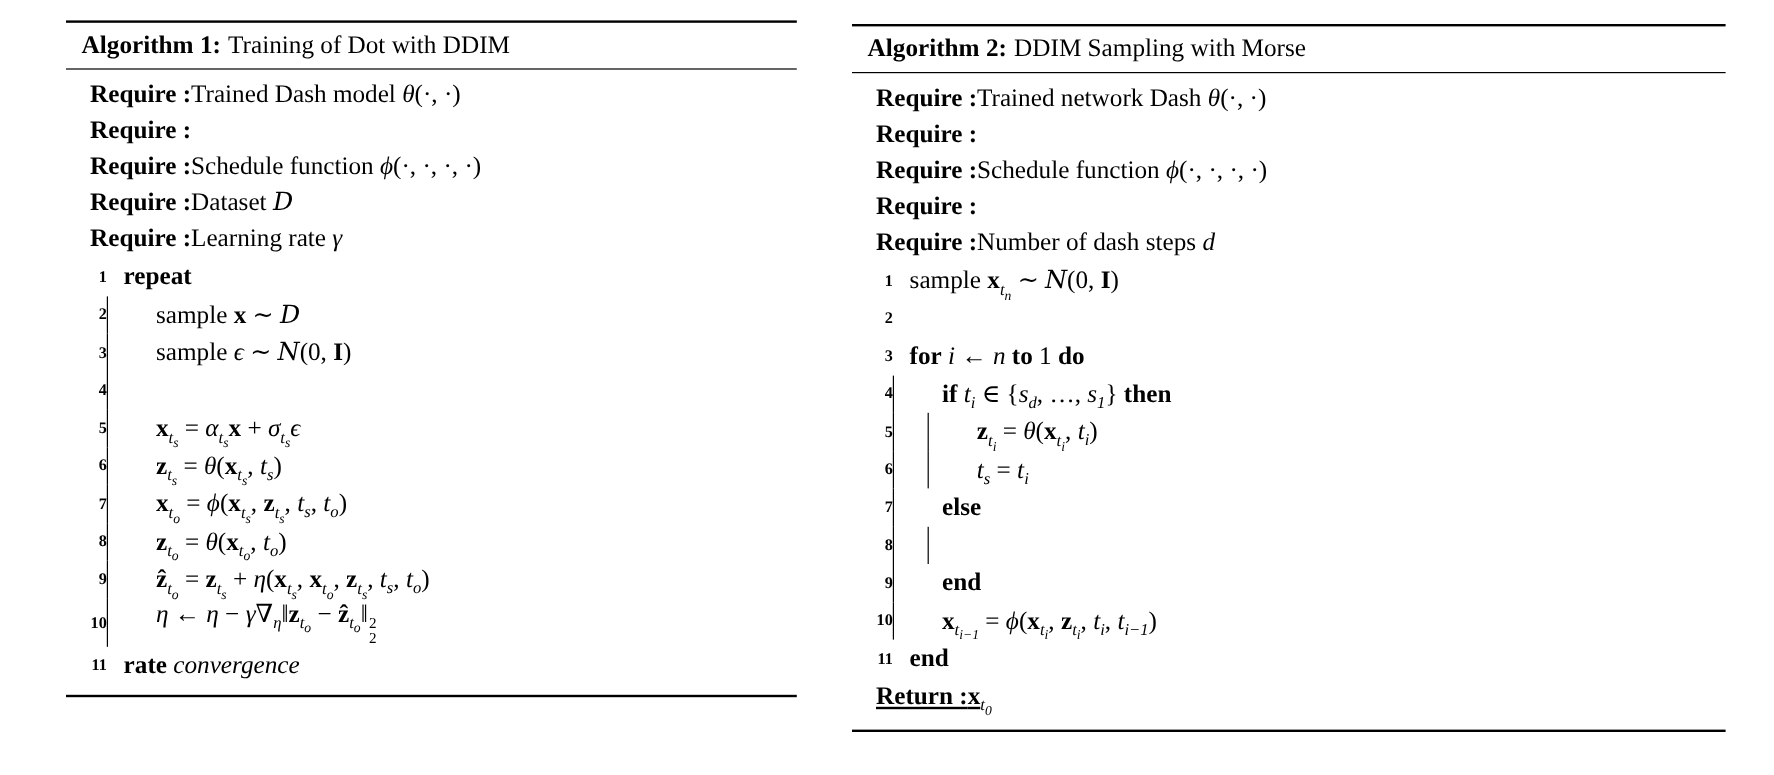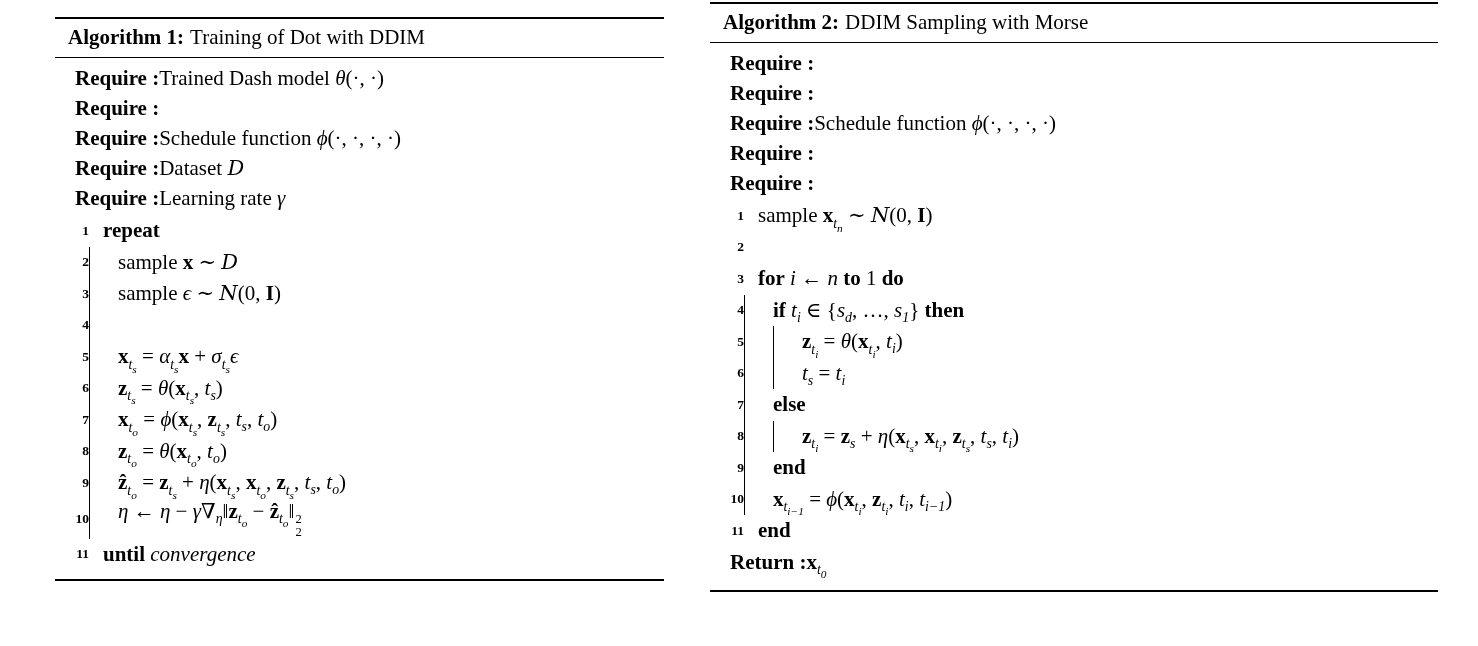--- a/index.html
+++ b/index.html
@@ -6,21 +6,21 @@
   body{
     width:1478px;height:646px;overflow:hidden;position:relative;
     font-family:"Liberation Serif","DejaVu Serif",serif;color:#000000;
   }
   .page{position:relative;width:1478px;height:646px;background:#ffffff;}
   .algo{
     position:absolute;background:#ffffff;
     border-top:2.4px solid #000;border-bottom:2.4px solid #000;
   }
   #algo-box-0{left:55px;top:17px;width:609px;}
-  #algo-box-1{left:710px;top:2px;width:728px;}
+  #algo-box-1{left:710px;top:20px;width:728px;}
   .algo-head{
     border-bottom:1.5px solid #000;
     padding:6px 6px 7px 13px;font-size:21px;line-height:1.2;
     white-space:nowrap;
   }
   .algo-head .ttl-label{font-weight:bold;}
   .algo-head .ttl-text{margin-left:6px;}
   .algo-body{padding:7px 4px 9px 8px;}
   .req{
     display:flex;align-items:baseline;min-height:30px;
@@ -30,23 +30,23 @@
   .line{
     display:flex;align-items:stretch;min-height:31.5px;
     font-size:21px;line-height:1.2;
   }
   .no{
     flex:none;width:26px;text-align:right;align-self:center;
     font-weight:bold;font-size:13.5px;
   }
   .bar{flex:none;width:28px;border-left:1.4px solid #000;}
   .bar:first-of-type{margin-left:14px;}
-  .content{align-self:center;white-space:nowrap;}
+  .content{align-self:center;margin-left:12px;white-space:nowrap;}
   .line.ind0 .content{margin-left:14px;}
-  .result{min-height:32px;align-items:baseline;margin-top:2px;}
+  .result{min-height:32px;align-items:baseline;margin-top:2px;text-decoration:underline;}
   sub{font-size:66%;line-height:0;}
   sub sub{font-size:82%;}
   i{font-style:italic;}
   b{font-weight:bold;}
   .cal{font-style:italic;font-family:"DejaVu Serif","Liberation Serif",serif;}
   .stack{
     display:inline-flex;flex-direction:column;align-items:flex-start;
     font-size:60%;line-height:1.0;vertical-align:-0.45em;margin-left:1px;
   }
 </style>
@@ -128,47 +128,49 @@
           <div class="line ind1">
             <span class="no">10</span>
             <span class="bar"></span>
             <span class="content"><i>η</i> ← <i>η</i> − <i>γ</i>∇<sub><i>η</i></sub>‖<b>z</b><sub><i>t<sub>o</sub></i></sub> − <b>ẑ</b><sub><i>t<sub>o</sub></i></sub>‖<span class="stack">
                 <span>2</span>
                 <span>2</span>
               </span></span>
           </div>
           <div class="line ind0">
             <span class="no">11</span>
-            <span class="content"><b>until</b> <i>convergence</i></span>
+            <span class="content"><b>rate</b> <i>convergence</i></span>
           </div>
         </div>
     </div>
   </div>
 
   <div class="algo" id="algo-box-1">
     <div class="algo-head">
       <span class="ttl-label">Algorithm 2:</span><span class="ttl-text">DDIM Sampling with Morse</span>
     </div>
     <div class="algo-body">
       <div>
           <div class="req">
             <b class="kw">Require :</b>
+            <span>Trained network Dash <i>θ</i>(·, ·)</span>
           </div>
           <div class="req">
             <b class="kw">Require :</b>
           </div>
           <div class="req">
             <b class="kw">Require :</b>
             <span>Schedule function <i>ϕ</i>(·, ·, ·, ·)</span>
           </div>
           <div class="req">
             <b class="kw">Require :</b>
           </div>
           <div class="req">
             <b class="kw">Require :</b>
+            <span>Number of dash steps <i>d</i></span>
           </div>
         </div>
       <div>
           <div class="line ind0">
             <span class="no">1</span>
             <span class="content">sample <b>x</b><sub><i>t<sub>n</sub></i></sub> ∼ <span class="cal">N</span>(0, <b>I</b>)</span>
           </div>
           <div class="line ind0">
             <span class="no">2</span>
           </div>
@@ -195,21 +197,20 @@
           </div>
           <div class="line ind1">
             <span class="no">7</span>
             <span class="bar"></span>
             <span class="content"><b>else</b></span>
           </div>
           <div class="line ind2">
             <span class="no">8</span>
             <span class="bar"></span>
             <span class="bar"></span>
-            <span class="content"><b>z</b><sub><i>t<sub>i</sub></i></sub> = <b>z</b><sub><i>s</i></sub> + <i>η</i>(<b>x</b><sub><i>t<sub>s</sub></i></sub>, <b>x</b><sub><i>t<sub>i</sub></i></sub>, <b>z</b><sub><i>t<sub>s</sub></i></sub>, <i>t<sub>s</sub></i>, <i>t<sub>i</sub></i>)</span>
           </div>
           <div class="line ind1">
             <span class="no">9</span>
             <span class="bar"></span>
             <span class="content"><b>end</b></span>
           </div>
           <div class="line ind1">
             <span class="no">10</span>
             <span class="bar"></span>
             <span class="content"><b>x</b><sub><i>t<sub>i−1</sub></i></sub> = <i>ϕ</i>(<b>x</b><sub><i>t<sub>i</sub></i></sub>, <b>z</b><sub><i>t<sub>i</sub></i></sub>, <i>t<sub>i</sub></i>, <i>t<sub>i−1</sub></i>)</span>

